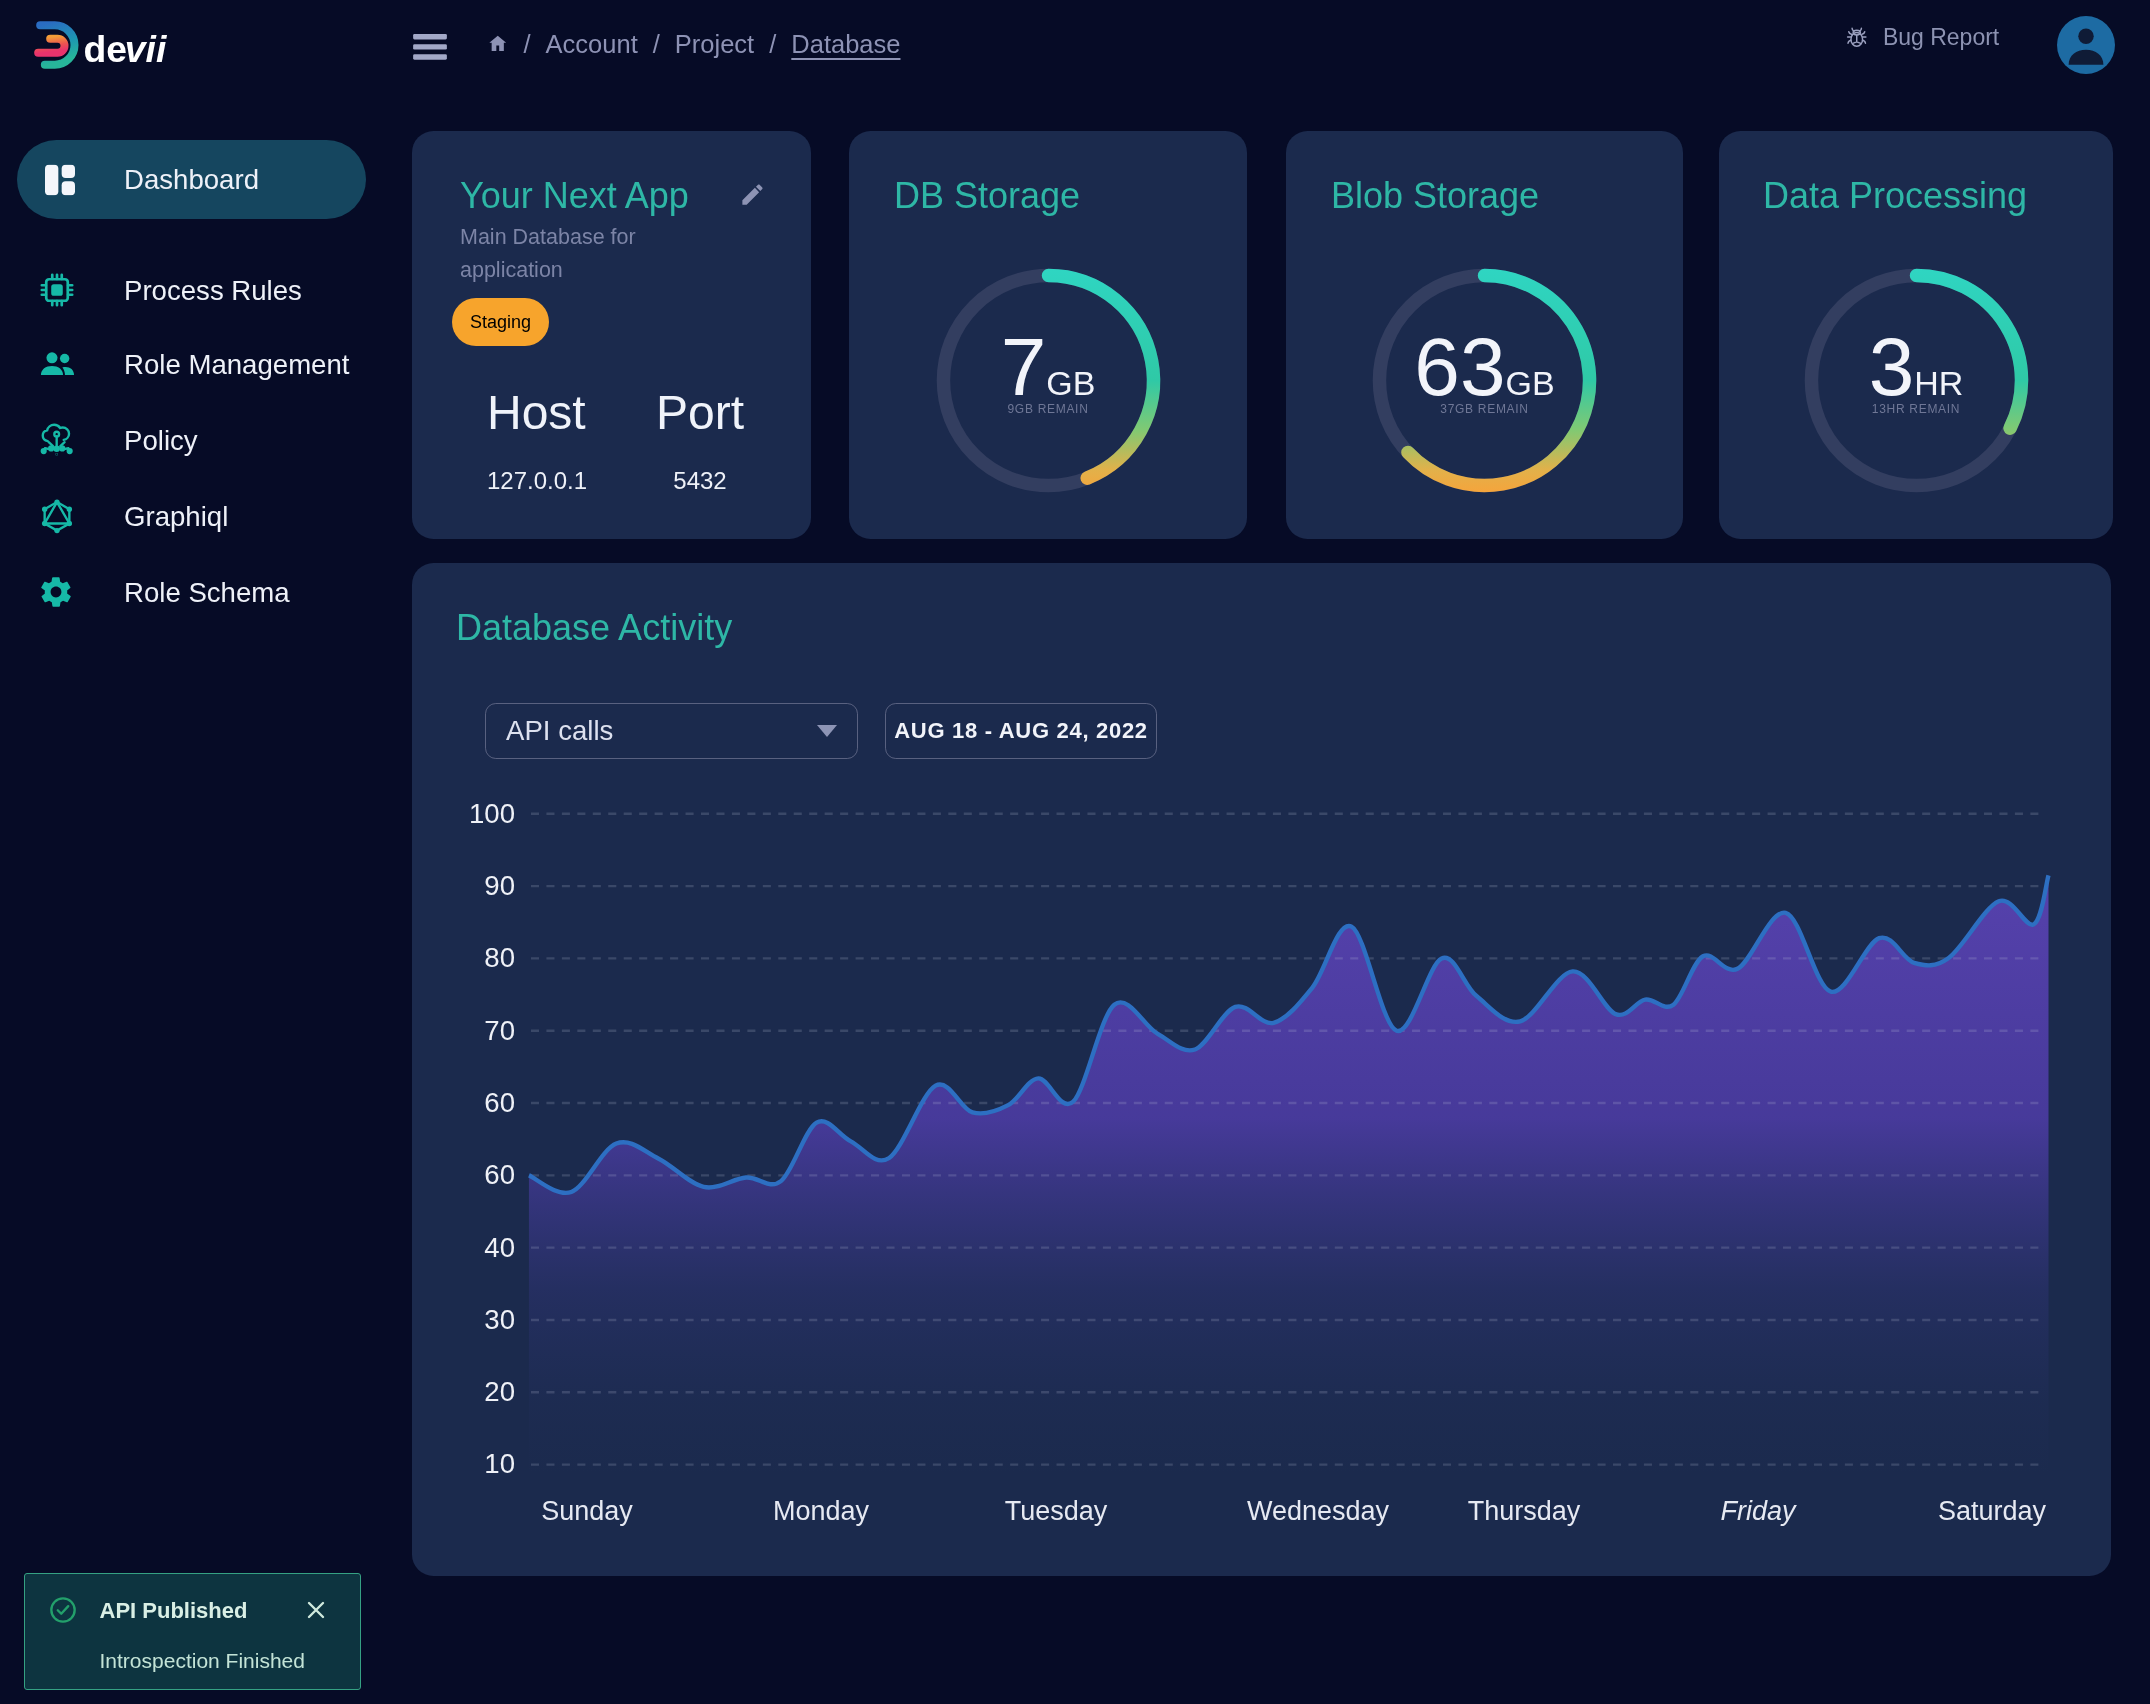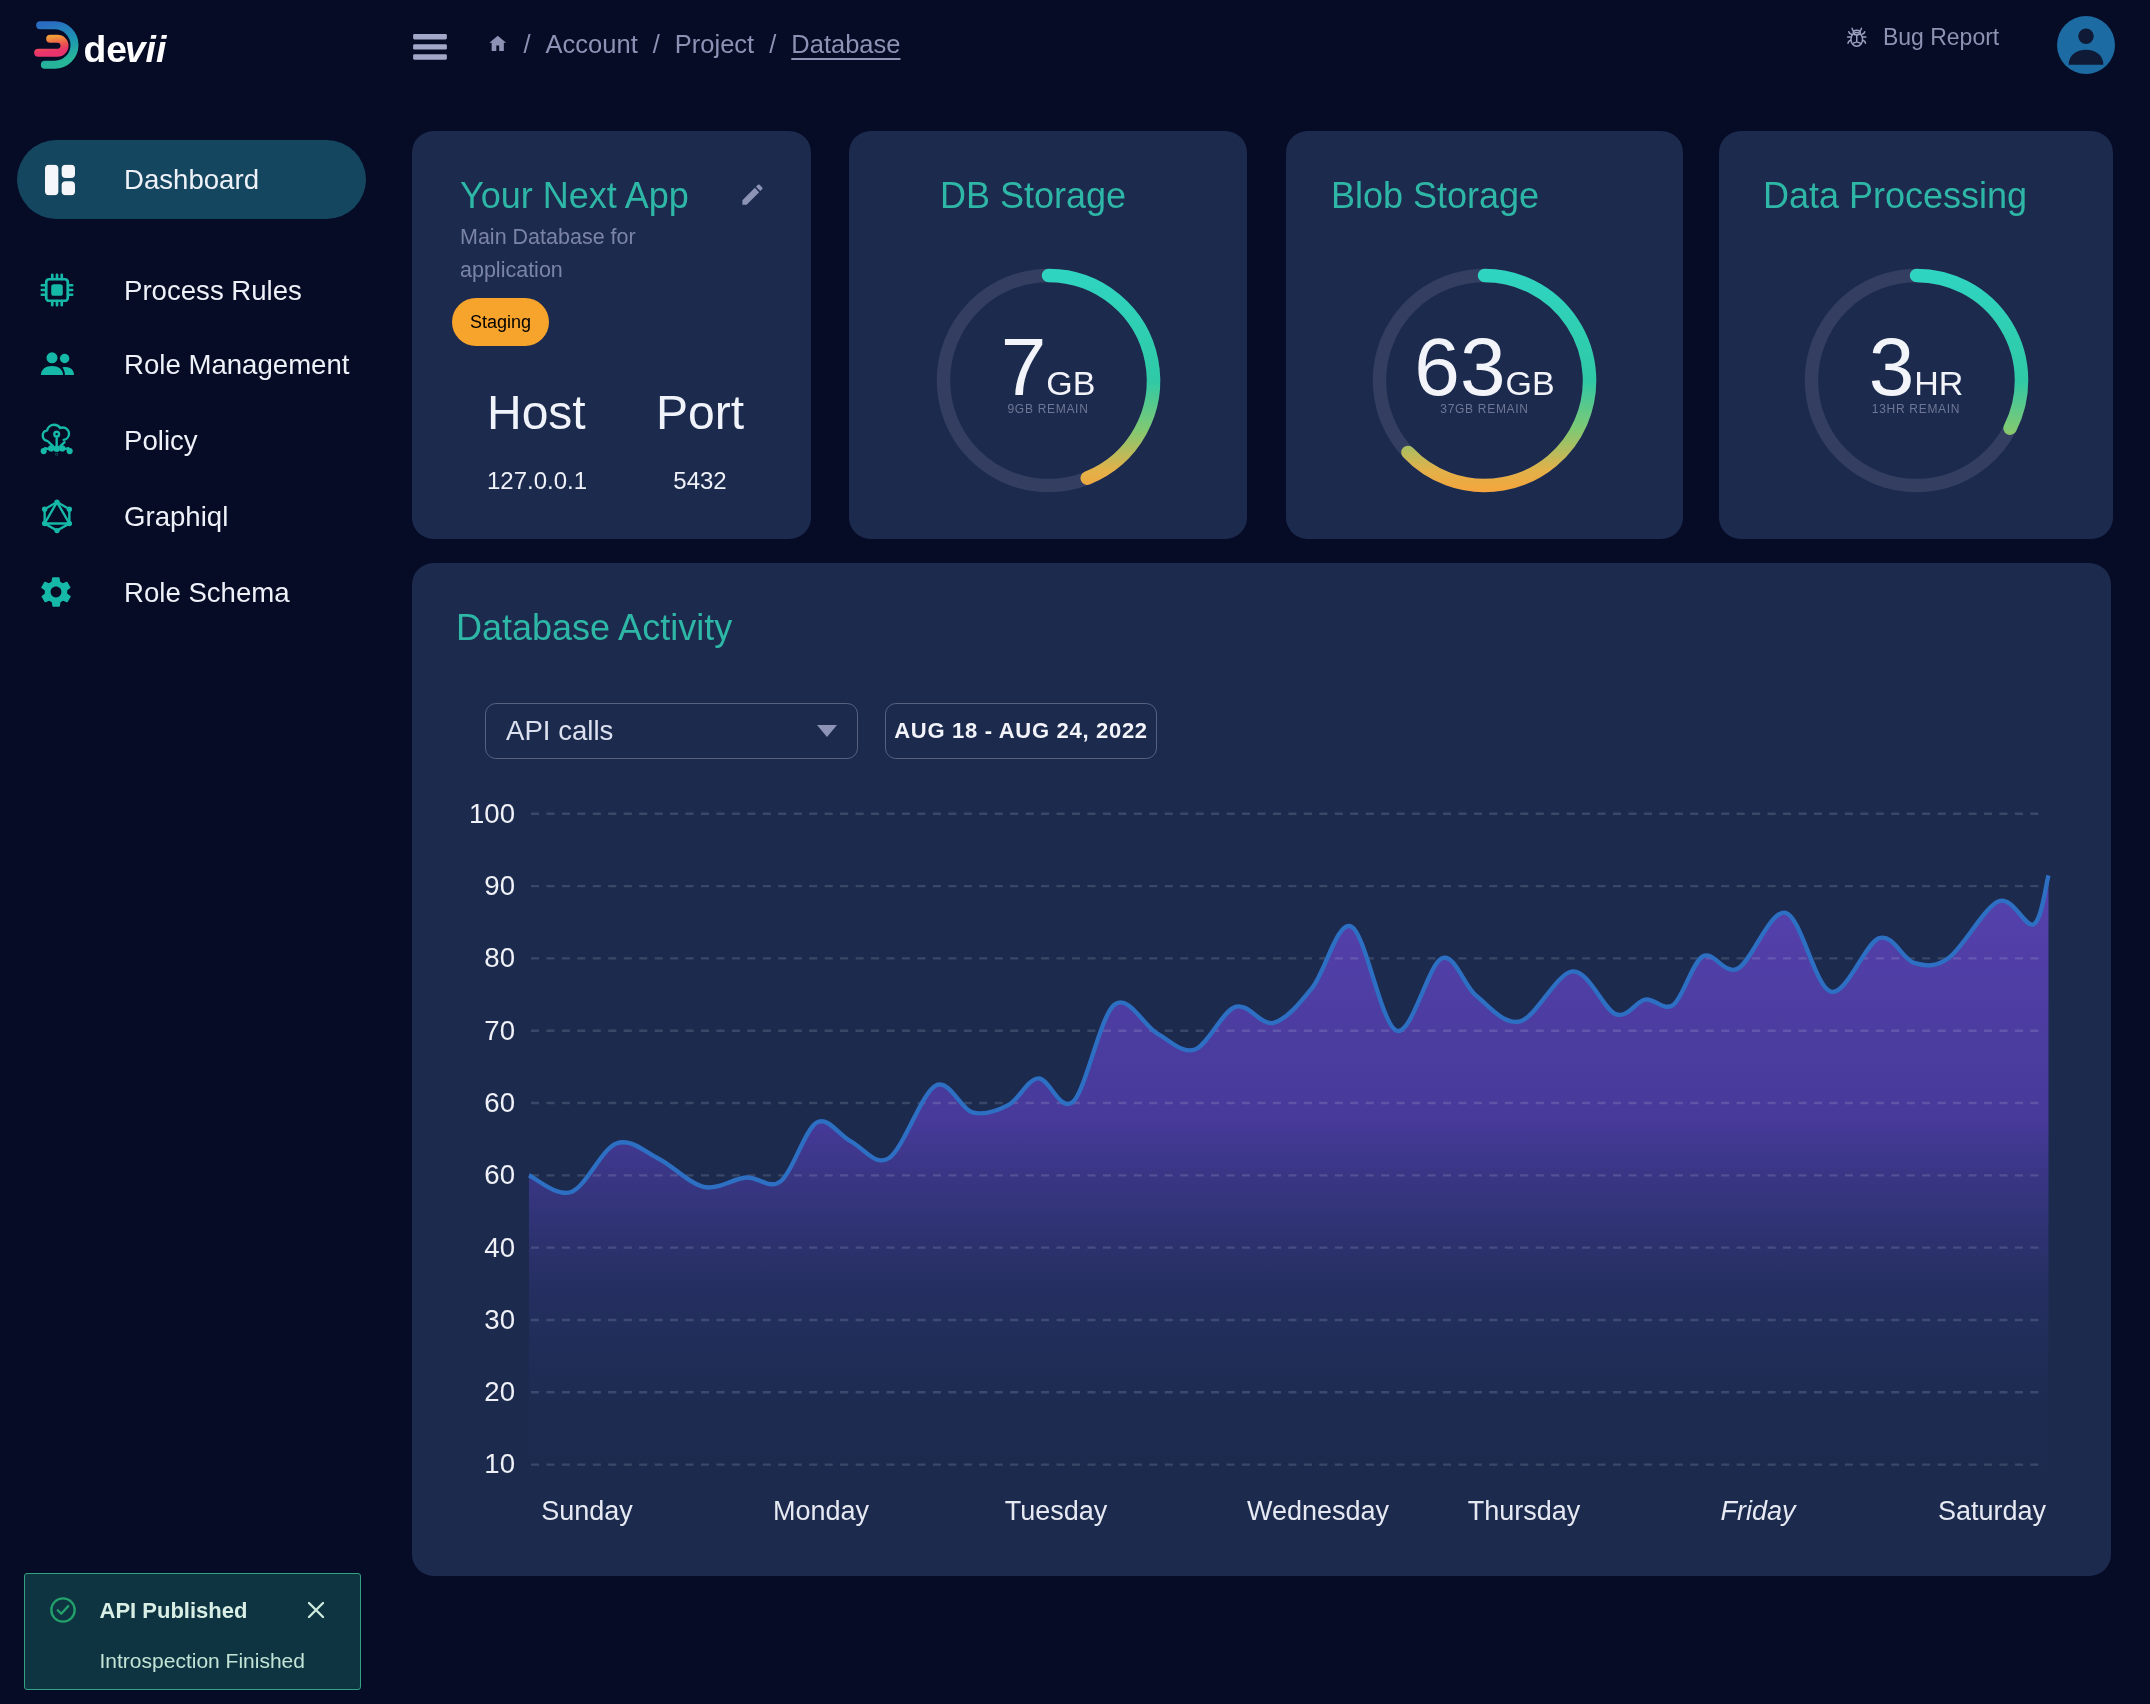--- a/index.html
+++ b/index.html
@@ -150,21 +150,21 @@
       </svg></div>
   <div class="abs muted" style="left:48px; top:90px; font-size:21.5px; line-height:33px; width:202px;">Main Database for application</div>
   <div class="abs" style="left:40px; top:167px; width:97px; height:48px; background:#f7a42c; border-radius:27px; display:flex; align-items:center; justify-content:center; color:#000000; font-size:18px; font-weight:500;">Staging</div>
   <div class="abs" style="left:75px; top:254px; width:94px; text-align:center; font-size:48px; color:#f0f3fa;">Host</div>
   <div class="abs" style="left:241px; top:254px; width:94px; text-align:center; font-size:48px; color:#f0f3fa;">Port</div>
   <div class="abs" style="left:75px; top:336px; width:94px; text-align:center; font-size:24px; color:#eef1f8;">127.0.0.1</div>
   <div class="abs" style="left:241px; top:336px; width:94px; text-align:center; font-size:24px; color:#eef1f8;">5432</div>
 </div>
 
 <div class="card" style="left:849px; top:131px; width:398px; height:408px;">
-  <div class="abs cardtitle" style="left:45px; top:44px;margin-left:46px;">DB Storage</div>
+  <div class="abs cardtitle" style="left:45px; top:44px;">DB Storage</div>
   <div class="gaugewrap" id="g1" style="left:81px; top:131px;"><svg width="237" height="237" viewBox="0 0 352 352">
   <defs>
     <linearGradient id="gg1" x1="176" y1="10" x2="176" y2="342" gradientUnits="userSpaceOnUse">
       <stop offset="0" stop-color="#2fd5c2"></stop>
             <stop offset="0.5" stop-color="#2fc9a6"></stop>
             <stop offset="0.72" stop-color="#80c973"></stop>
             <stop offset="0.9" stop-color="#e2b14a"></stop>
             <stop offset="1" stop-color="#f5a43c"></stop>
     </linearGradient>
   </defs>

